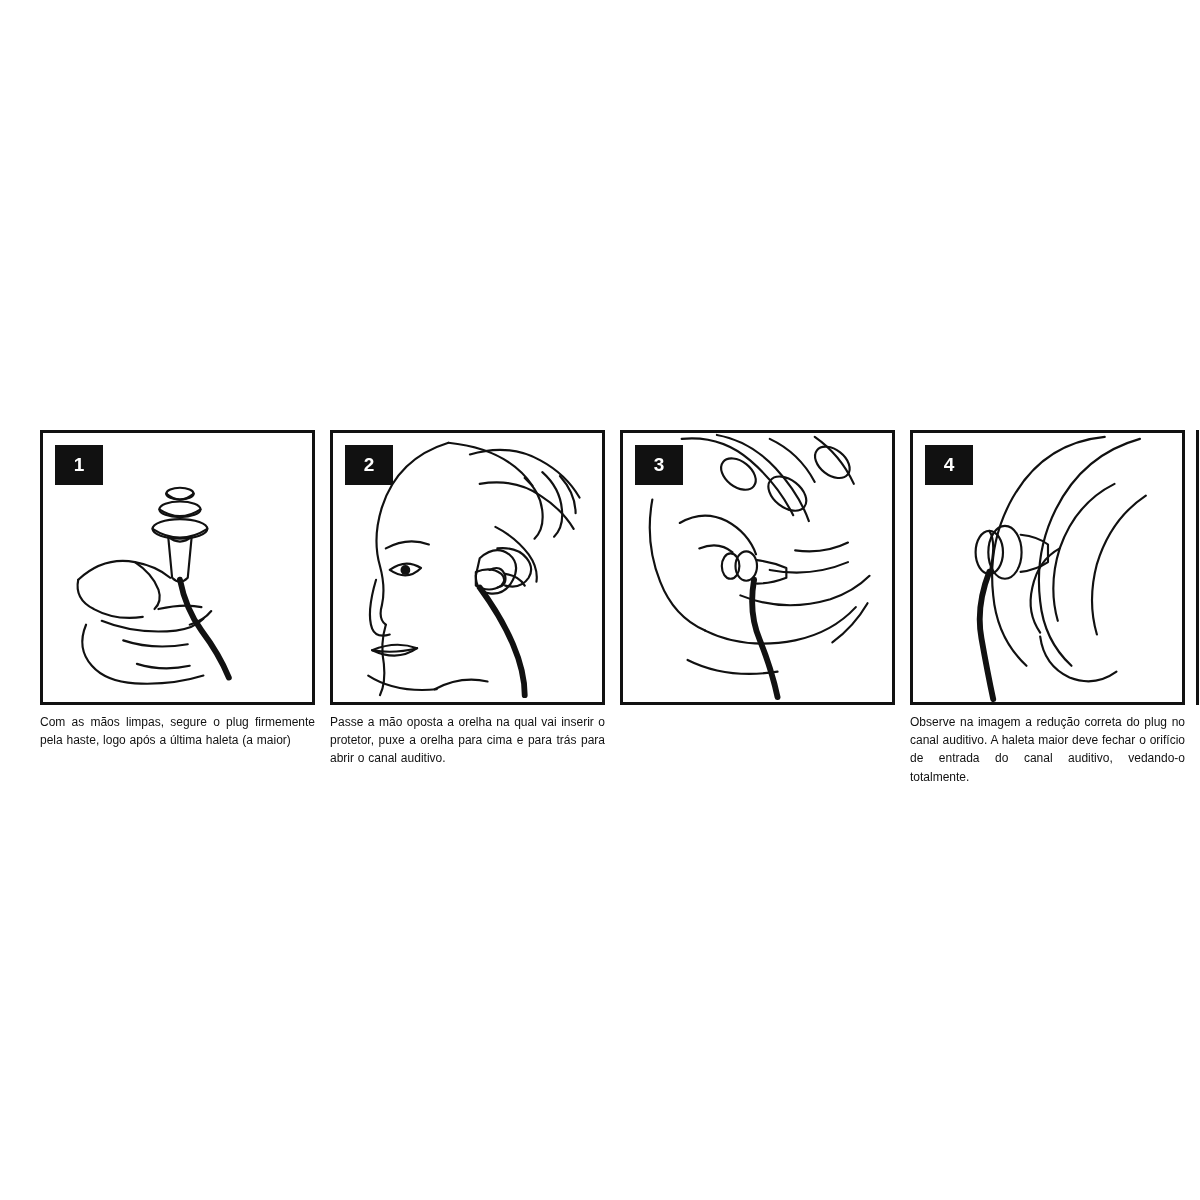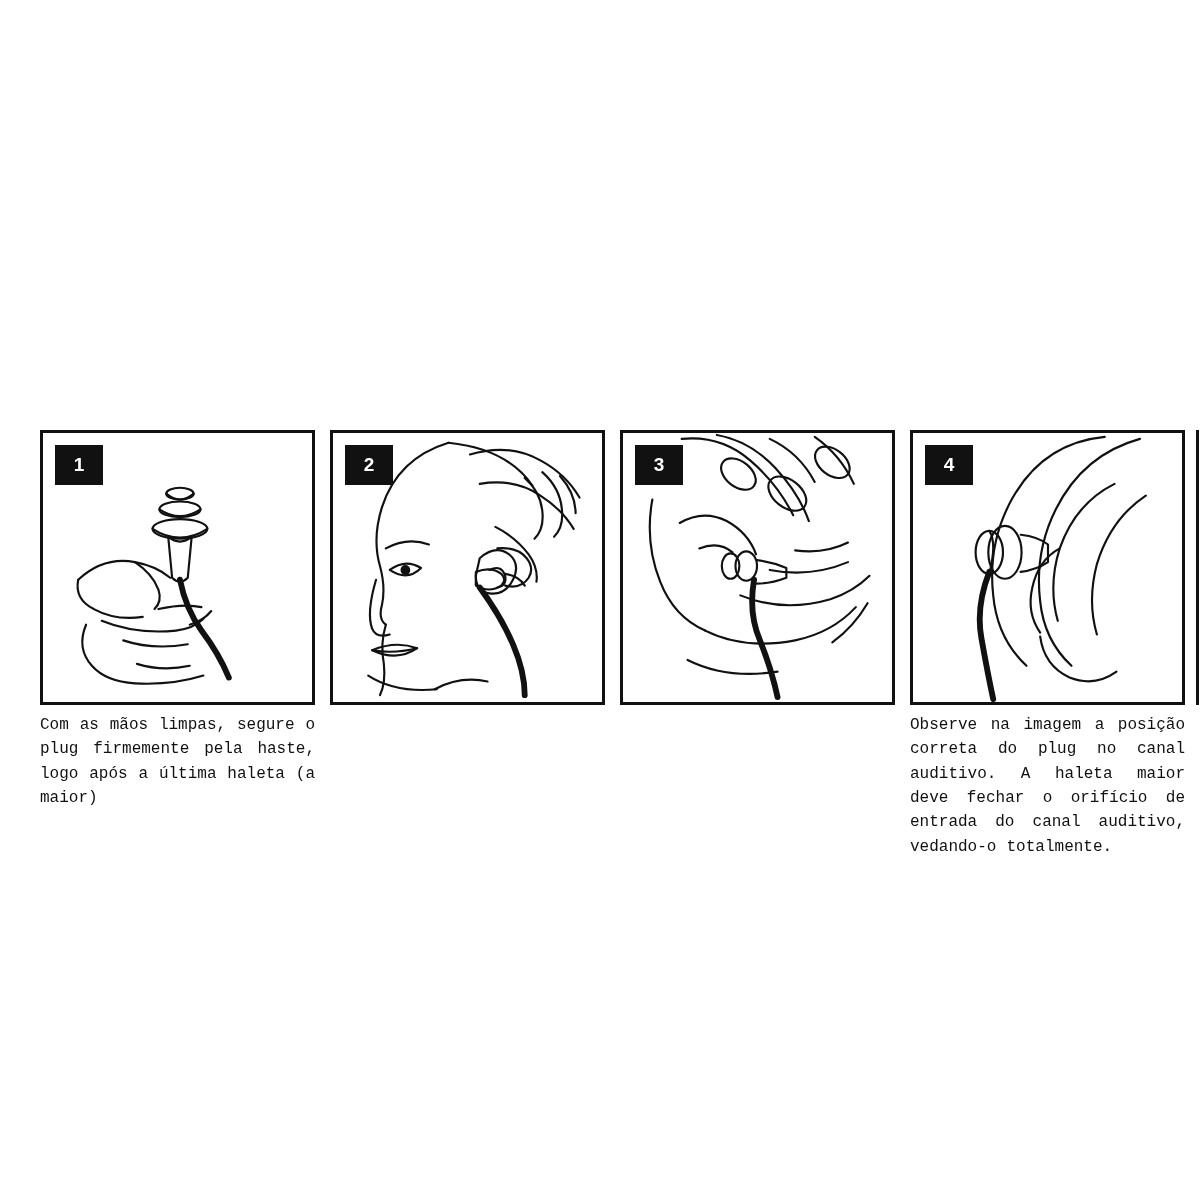--- a/index.html
+++ b/index.html
@@ -64,26 +64,26 @@
     inset: 0;
   }
   .art svg {
     display: block;
     width: 100%;
     height: 100%;
   }
   .caption {
     margin-top: 8px;
     width: 275px;
-    font-size: 16px;
+    font-size: 12px;
     line-height: 1.52;
     color: #111111;
     text-align: justify;
     text-justify: inter-word;
-    font-family: Liberation Mono, monospace;
+    font-family: Liberation Sans, sans-serif;
     white-space: pre-line;
     word-spacing: 0.5px;
   }
   .caption.j4 {
     text-align: justify;
   }
   .edge-sliver {
     position: absolute;
     left: 1196px;
     top: 430px;
@@ -174,20 +174,21 @@
               <path d="M176 144 q14 2 20 12"></path>
 
               <path d="M146 142 q16 -6 26 2 q6 6 0 12 q-12 8 -26 0 z"></path>
               <path d="M150 158 q22 30 34 58 q12 28 12 52" stroke-width="6"></path>
 
               <path d="M104 262 q26 -14 54 -8"></path>
             </g>
           </svg>
         </div>
       </div>
+      <div class="caption">Passe a mão oposta a orelha na qual vai inserir o protetor, puxe a orelha para cima e para trás para abrir o canal auditivo.</div>
     </div>
 
     <div class="step">
       <div class="panel">
         <div class="badge">3</div>
         <div class="art">
           <svg viewBox="0 0 275 275" xmlns="http://www.w3.org/2000/svg">
             <g fill="none" stroke="#111111" stroke-width="2.2" stroke-linecap="round" stroke-linejoin="round">
 
               <path d="M60 6 q40 -4 70 22 q28 24 44 56"></path>
@@ -241,19 +242,19 @@
               <ellipse cx="78" cy="122" rx="14" ry="22"></ellipse>
               <ellipse cx="94" cy="122" rx="17" ry="27"></ellipse>
               <path d="M110 104 q18 2 28 10 l0 18 q-12 8 -28 10"></path>
               <path d="M78 100 q8 12 0 44"></path>
 
               <path d="M78 142 q-14 36 -8 68 q6 34 12 62" stroke-width="6"></path>
             </g>
           </svg>
         </div>
       </div>
-      <div class="caption j4">Observe na imagem a posição correta do plug no canal auditivo. A haleta maior deve fechar o orifício de entrada do canal auditivo, vedando-o totalmente.</div>
+      <div class="caption j4">Observe na imagem a redução correta do plug no canal auditivo. A haleta maior deve fechar o orifício de entrada do canal auditivo, vedando-o totalmente.</div>
     </div>
 
   </div>
 
   <div class="edge-sliver"></div>
 </div>
 
 </body></html>

